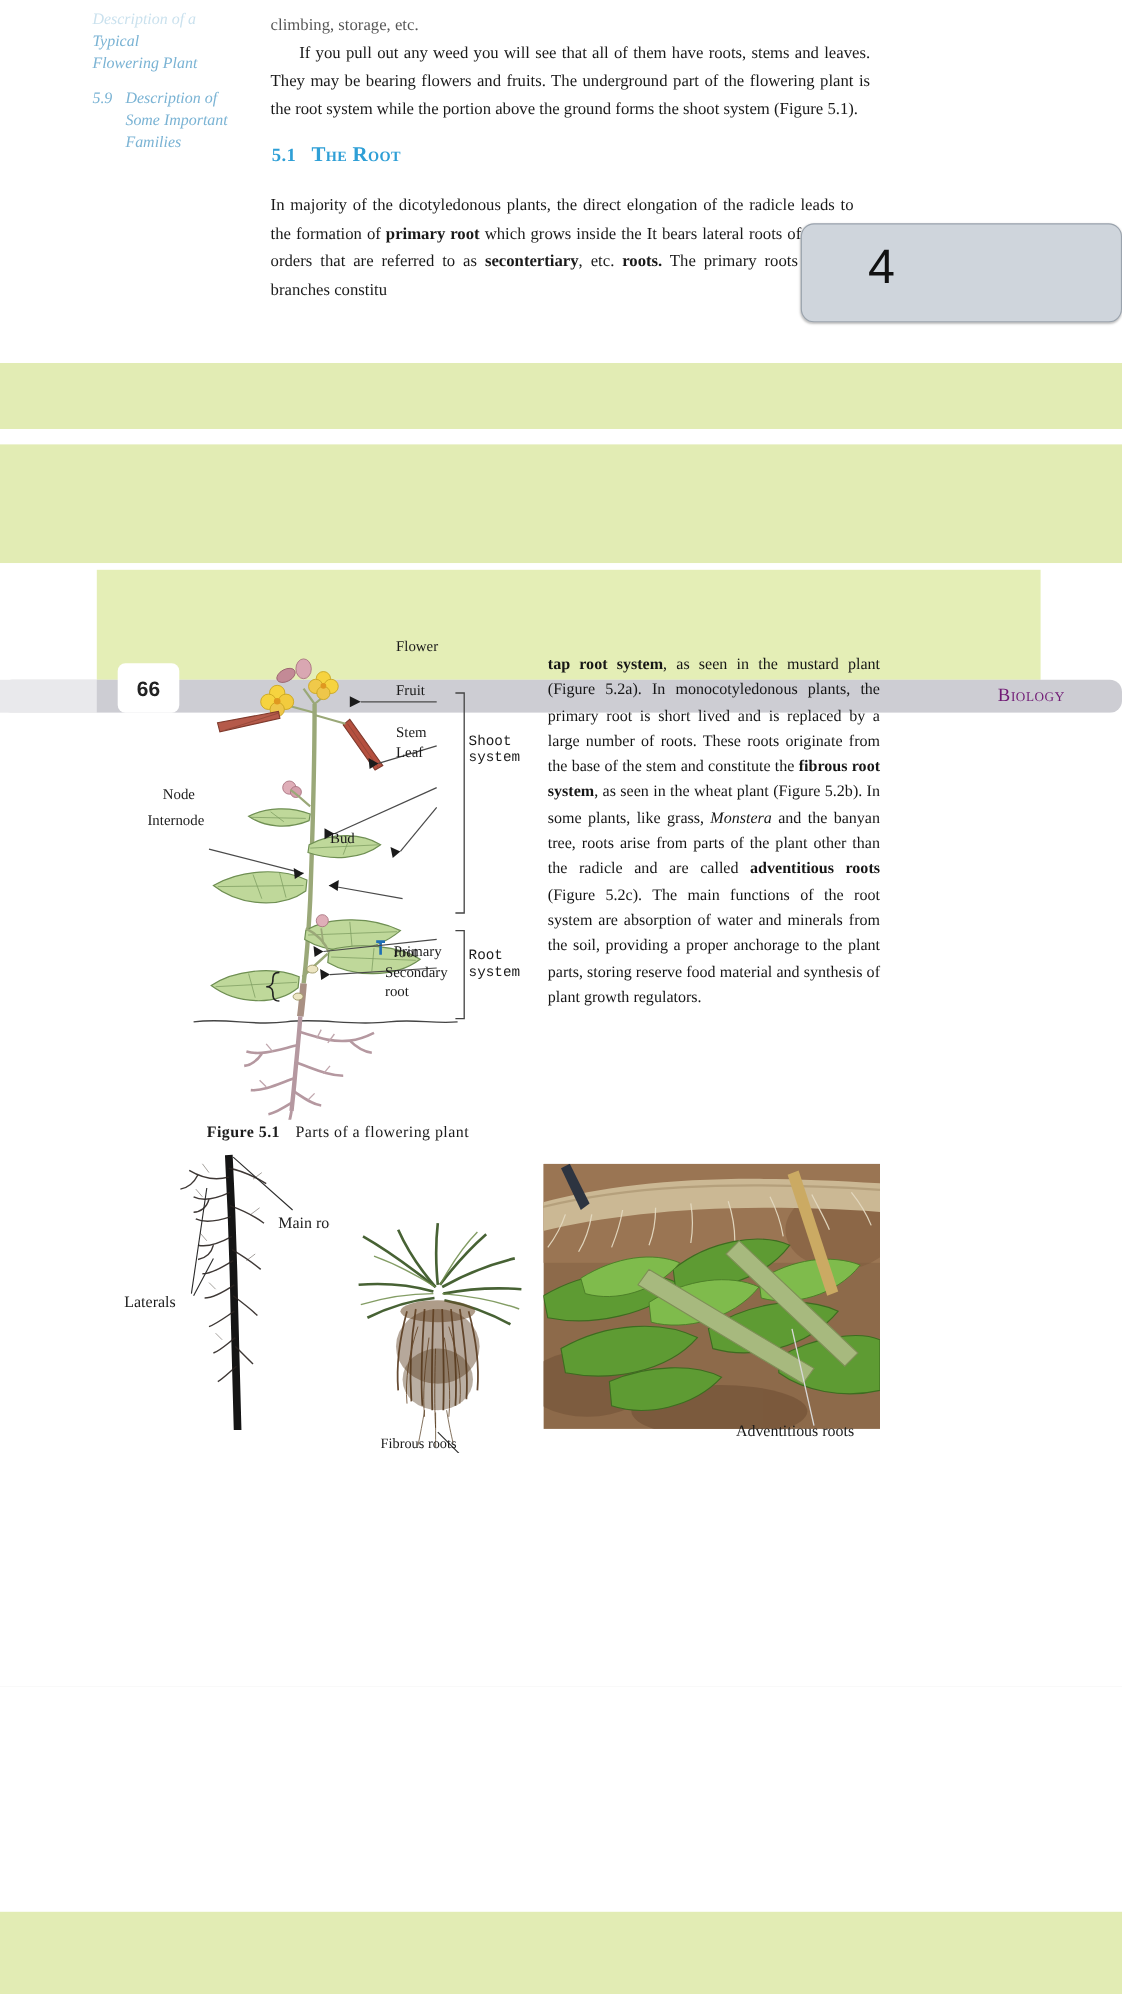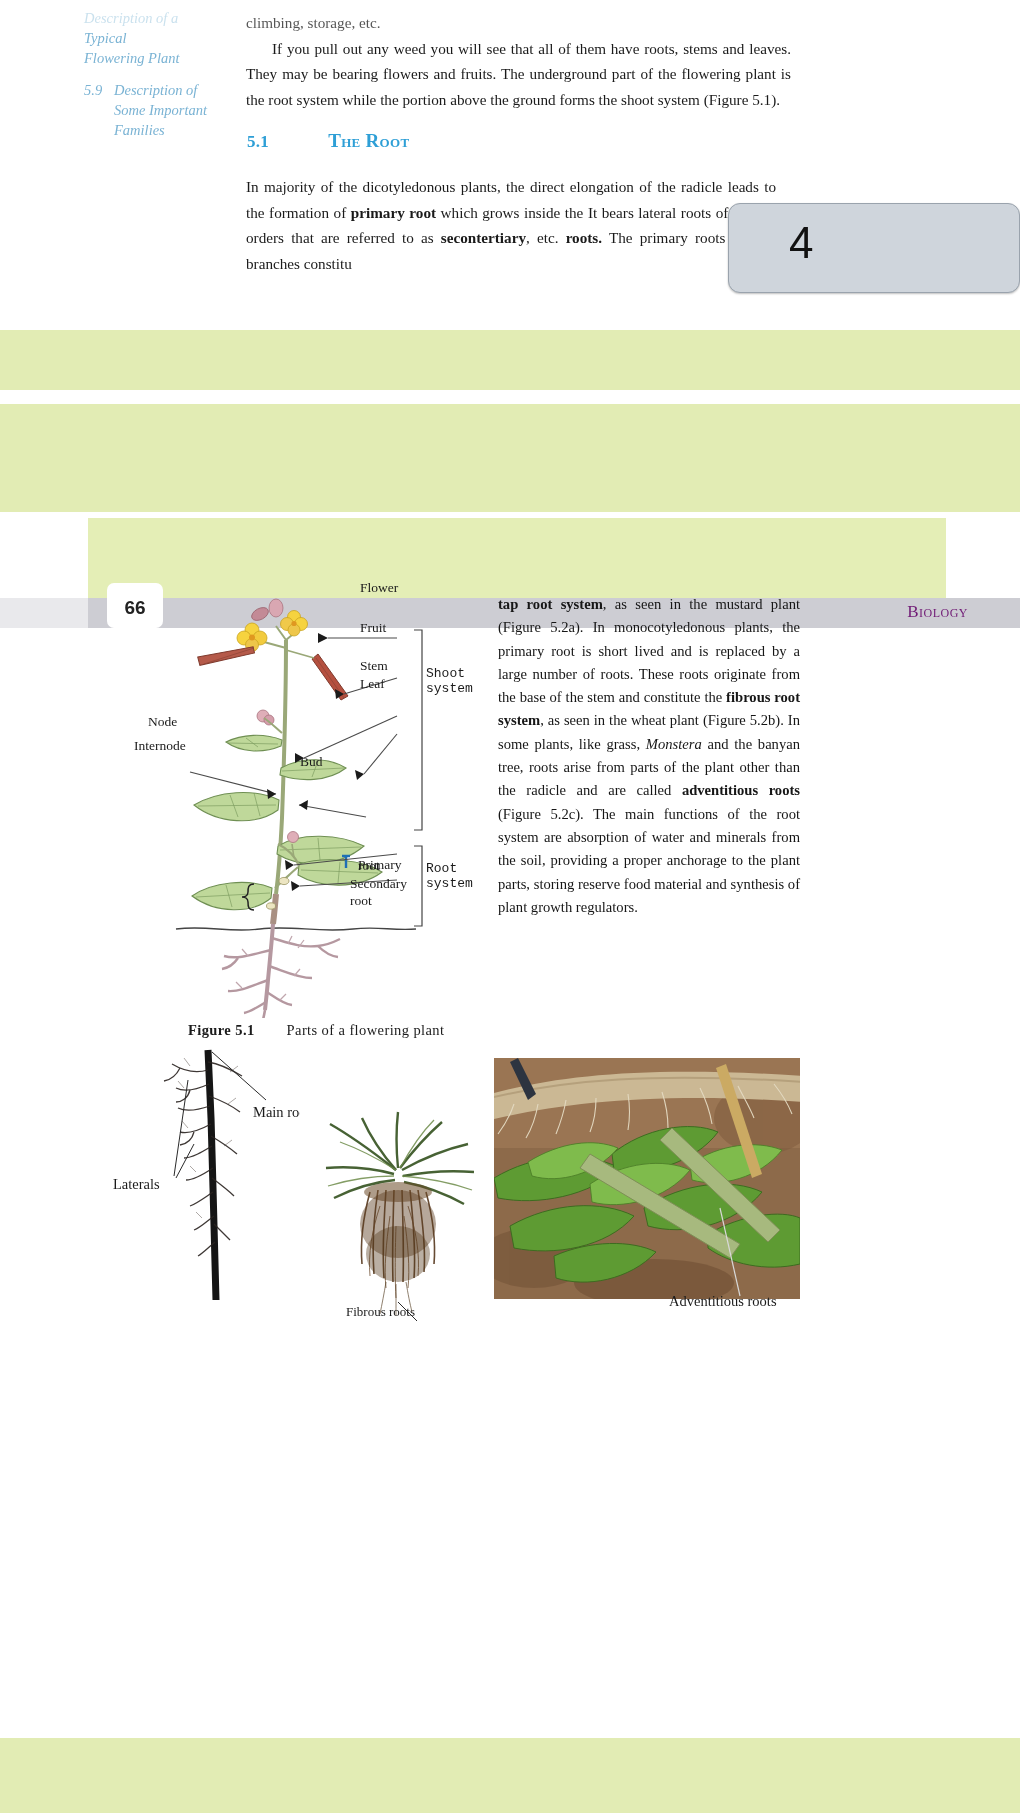--- a/index.html
+++ b/index.html
@@ -38,21 +38,21 @@
   .indent { text-indent:26px; }
 
   .sec-head {
     position:absolute; left:247px; top:130px;
     color:#2e9fd6;
     font-weight:bold;
     font-size:17px;
     letter-spacing:.3px;
   }
   .sec-head .num { margin-right:14px; }
-  .sec-head .smallcaps { font-variant:small-caps; font-size:19px;margin-left:45px; }
+  .sec-head .smallcaps { font-variant:small-caps; font-size:19px; }
 
   .para2 {
     position:absolute; left:246px; top:174px; width:530px;
     font-size:15.2px; line-height:25.5px; color:#1a1a1a;
     text-align:justify;
   }
   .para2 b { font-weight:bold; }
 
   .chip-4 {
     position:absolute; left:728px; top:203px;
@@ -69,22 +69,23 @@
 
   
   .band-green-1 { position:absolute; left:0; top:330px; width:1020px; height:60px; background:#e2ecb4; }
   .gap-white-1  { position:absolute; left:0; top:390px; width:1020px; height:14px; background:#ffffff; }
   .band-green-2 { position:absolute; left:0; top:404px; width:1020px; height:108px; background:#e2ecb4; }
   .gap-white-2  { position:absolute; left:0; top:512px; width:1020px; height:6px; background:#ffffff; }
   .band-green-3 { position:absolute; left:88px; top:518px; width:858px; height:100px; background:#e4eeb6; }
 
   
   .header-bar {
-    position:absolute; left:0; top:598px; width:1020px; height:30px;
+    position:absolute; left:0; top:618px; width:1020px; height:30px;
     background:#cdcdd3;
+    border-radius:11px;
   }
   .header-bar .lead { position:absolute; left:0; top:0; width:88px; height:30px; background:#e9e9ec; }
   .pagenum-box {
     position:absolute; left:107px; top:-15px;
     width:56px; height:45px;
     background:#ffffff;
     border-radius:7px;
   }
   .pagenum-box .t {
     position:absolute; left:0; right:0; top:14px;
@@ -359,21 +360,21 @@
       </span>
       <span class="brace-lbl" style="left:258px; top:273px;">
         <span>Root</span><br>
         <span>system</span>
       </span>
     </div>
   </div>
 
   <div class="fig51-cap">
     <b>Figure 5.1</b>
-    <span style="margin-left:28px">Parts of a flowering plant</span>
+    <span style="margin-left:10px">Parts of a flowering plant</span>
   </div>
 
   <div class="col-right">
     <b>tap root system</b><span>, as seen in the mustard plant (Figure 5.2a). In monocotyledonous plants, the primary root is short lived and is replaced by a large number of roots. These roots originate from the base of the stem and constitute the </span><b>fibrous root system</b><span>, as seen in the wheat plant (Figure 5.2b). In some plants, like grass, </span><i>Monstera</i><span> and the banyan tree, roots arise from parts of the plant other than the radicle and are called </span><b>adventitious roots</b><span> (Figure 5.2c). The main functions of the root system are absorption of water and minerals from the soil, providing a proper anchorage to the plant parts, storing reserve food material and synthesis of plant growth regulators.</span>
   </div>
 
   <div class="fig52">
 
     <svg style="position:absolute; left:120px; top:0px;" width="230" height="270" viewBox="0 0 230 270">
       <rect x="0" y="0" width="230" height="270" fill="#ffffff"></rect>

